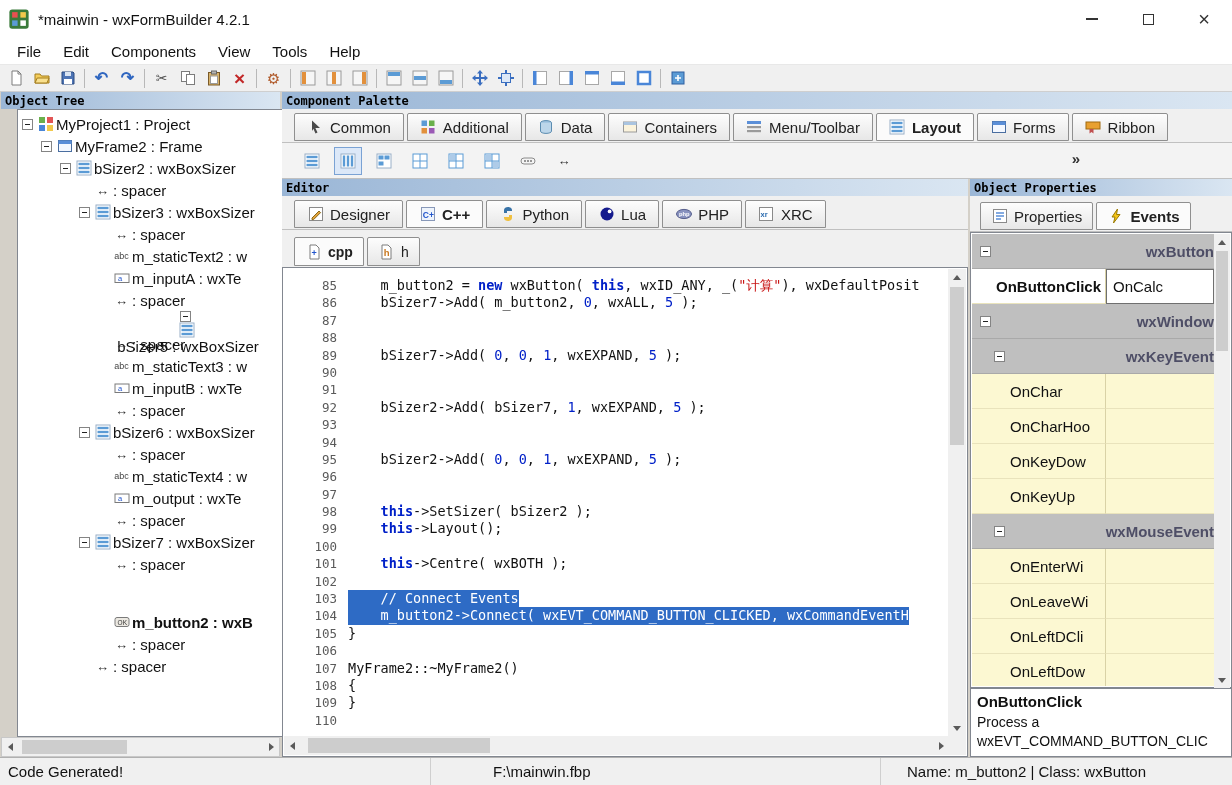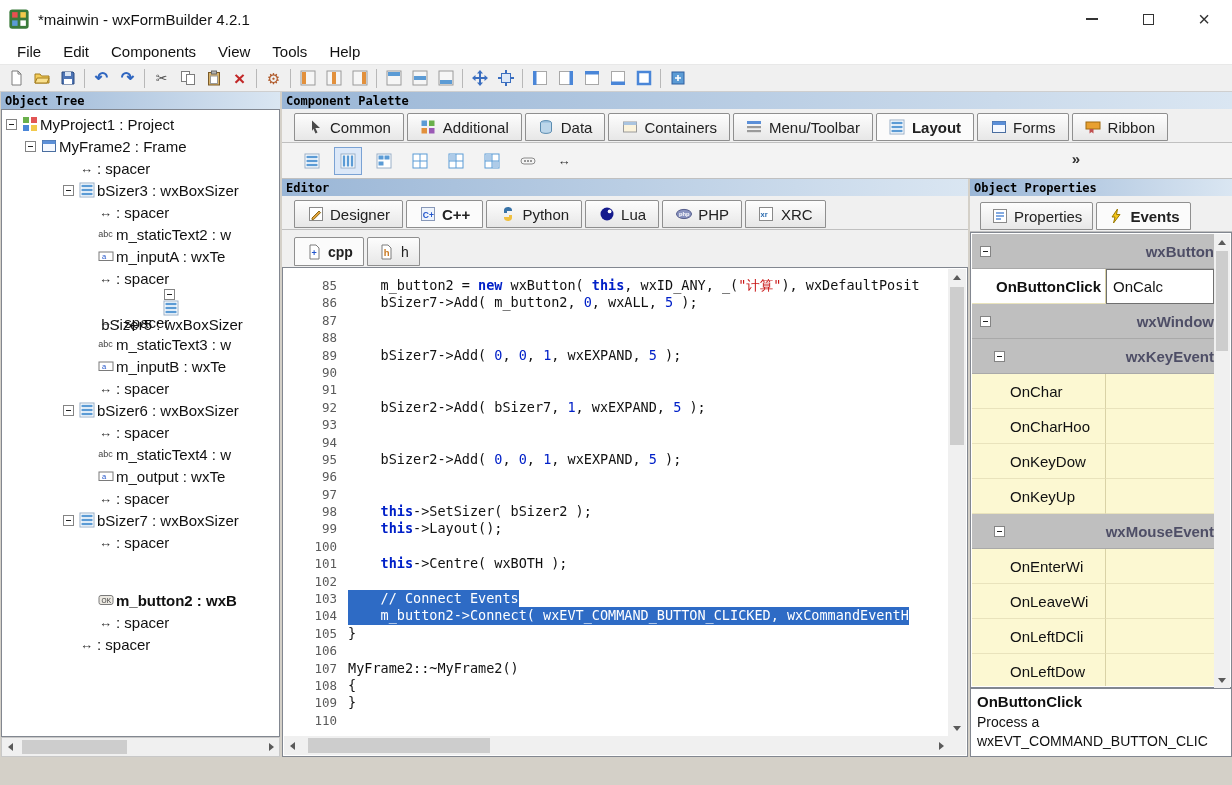--- a/index.html
+++ b/index.html
@@ -21,21 +21,21 @@
 .tb-btn{width:25px;height:25px;display:flex;align-items:center;justify-content:center;}
 .tb-sep{width:1px;height:19px;background:#b8b8b8;margin:0 3px;}
 .icon{display:inline-flex;align-items:center;justify-content:center;width:17px;height:16px;flex:none;line-height:1;overflow:hidden;}
 
 .caption{position:absolute;height:17px;background:linear-gradient(90deg,#9ab6d6,#dae6f2);display:flex;align-items:center;padding-left:4px;font-family:"DejaVu Sans Mono",monospace;font-size:12px;font-weight:bold;color:#000;}
 #cap-tree{left:1px;top:92px;width:279px;}
 #cap-palette{left:282px;top:92px;width:950px;}
 #cap-editor{left:282px;top:179px;width:686px;}
 #cap-props{left:970px;top:179px;width:262px;}
 
-.tree-panel{position:absolute;left:1px;top:109px;width:279px;height:628px;background:#fff;border:1px solid #828790;overflow:hidden;padding-top:3px;}
+.tree-panel{position:absolute;left:17px;top:109px;width:279px;height:628px;background:#fff;border:1px solid #828790;overflow:hidden;padding-top:3px;}
 .tree-row{height:22px;display:flex;align-items:center;white-space:nowrap;font-size:15px;color:#111;}
 .tree-row.sel .tree-label{font-weight:bold;}
 .exp{width:11px;height:11px;border:1px solid #848484;background:#fff;position:relative;margin-right:4px;flex:none;}
 .exp::after{content:"";position:absolute;left:2px;top:4px;width:5px;height:1px;background:#222;}
 .noexp{width:15px;flex:none;}
 .tree-label{margin-left:2px;}
 
 .tabs-row{position:absolute;display:flex;align-items:flex-end;gap:3px;background:#f0f0f0;border-bottom:1px solid #c0c0c0;}
 #palette-tabs{left:282px;top:109px;width:950px;height:34px;padding-left:12px;}
 #editor-tabs{left:282px;top:196px;width:686px;height:34px;padding-left:12px;}
@@ -331,20 +331,32 @@
       <div class="tree-row" style="padding-left: 23px;">
         <span class="exp"></span>
         <span class="icon">
           <svg width="16" height="16" viewBox="0 0 16 16">
             <rect x="1.5" y="2.5" width="13" height="11" fill="#f4f8ff" stroke="#4a6ea0"></rect>
             <rect x="1.5" y="2.5" width="13" height="3.5" fill="#5b8fd8"></rect>
           </svg>
         </span>
         <span class="tree-label">MyFrame2 : Frame</span>
       </div>
+      <div class="tree-row" style="padding-left: 42px;">
+        <span class="exp"></span>
+        <span class="icon">
+          <svg width="16" height="16" viewBox="0 0 16 16">
+            <rect x="1" y="1" width="14" height="14" fill="#fff" stroke="#9ab0c8"></rect>
+            <rect x="2.5" y="2.8" width="11" height="2.4" fill="#5b9bd5"></rect>
+            <rect x="2.5" y="6.8" width="11" height="2.4" fill="#5b9bd5"></rect>
+            <rect x="2.5" y="10.8" width="11" height="2.4" fill="#5b9bd5"></rect>
+          </svg>
+        </span>
+        <span class="tree-label">bSizer2 : wxBoxSizer</span>
+      </div>
       <div class="tree-row" style="padding-left: 61px;">
         <span class="noexp"></span>
         <span class="icon" style="color: rgb(51, 51, 51); font-size: 13px; font-weight: bold;">↔</span>
         <span class="tree-label">: spacer</span>
       </div>
       <div class="tree-row" style="padding-left: 61px;">
         <span class="exp"></span>
         <span class="icon">
           <svg width="16" height="16" viewBox="0 0 16 16">
             <rect x="1" y="1" width="14" height="14" fill="#fff" stroke="#9ab0c8"></rect>
@@ -949,14 +961,19 @@
           <span class="tri-d"></span>
         </div>
         <div class="sb-thumb" style="top: 17px; height: 100px; left: 2px; right: 2px;"></div>
       </div>
   </div>
   <div class="props-desc">
     <div class="t">OnButtonClick</div>
     <div class="d">Process a wxEVT_COMMAND_BUTTON_CLIC</div>
   </div>
 
+  <div class="statusbar">
+    <div class="sb-cell" id="sb-left">Code Generated!</div>
+    <div class="sb-cell" id="sb-mid">F:\mainwin.fbp</div>
+    <div class="sb-cell" id="sb-right">Name: m_button2 | Class: wxButton</div>
+  </div>
 
 </div>
 
 </body></html>

